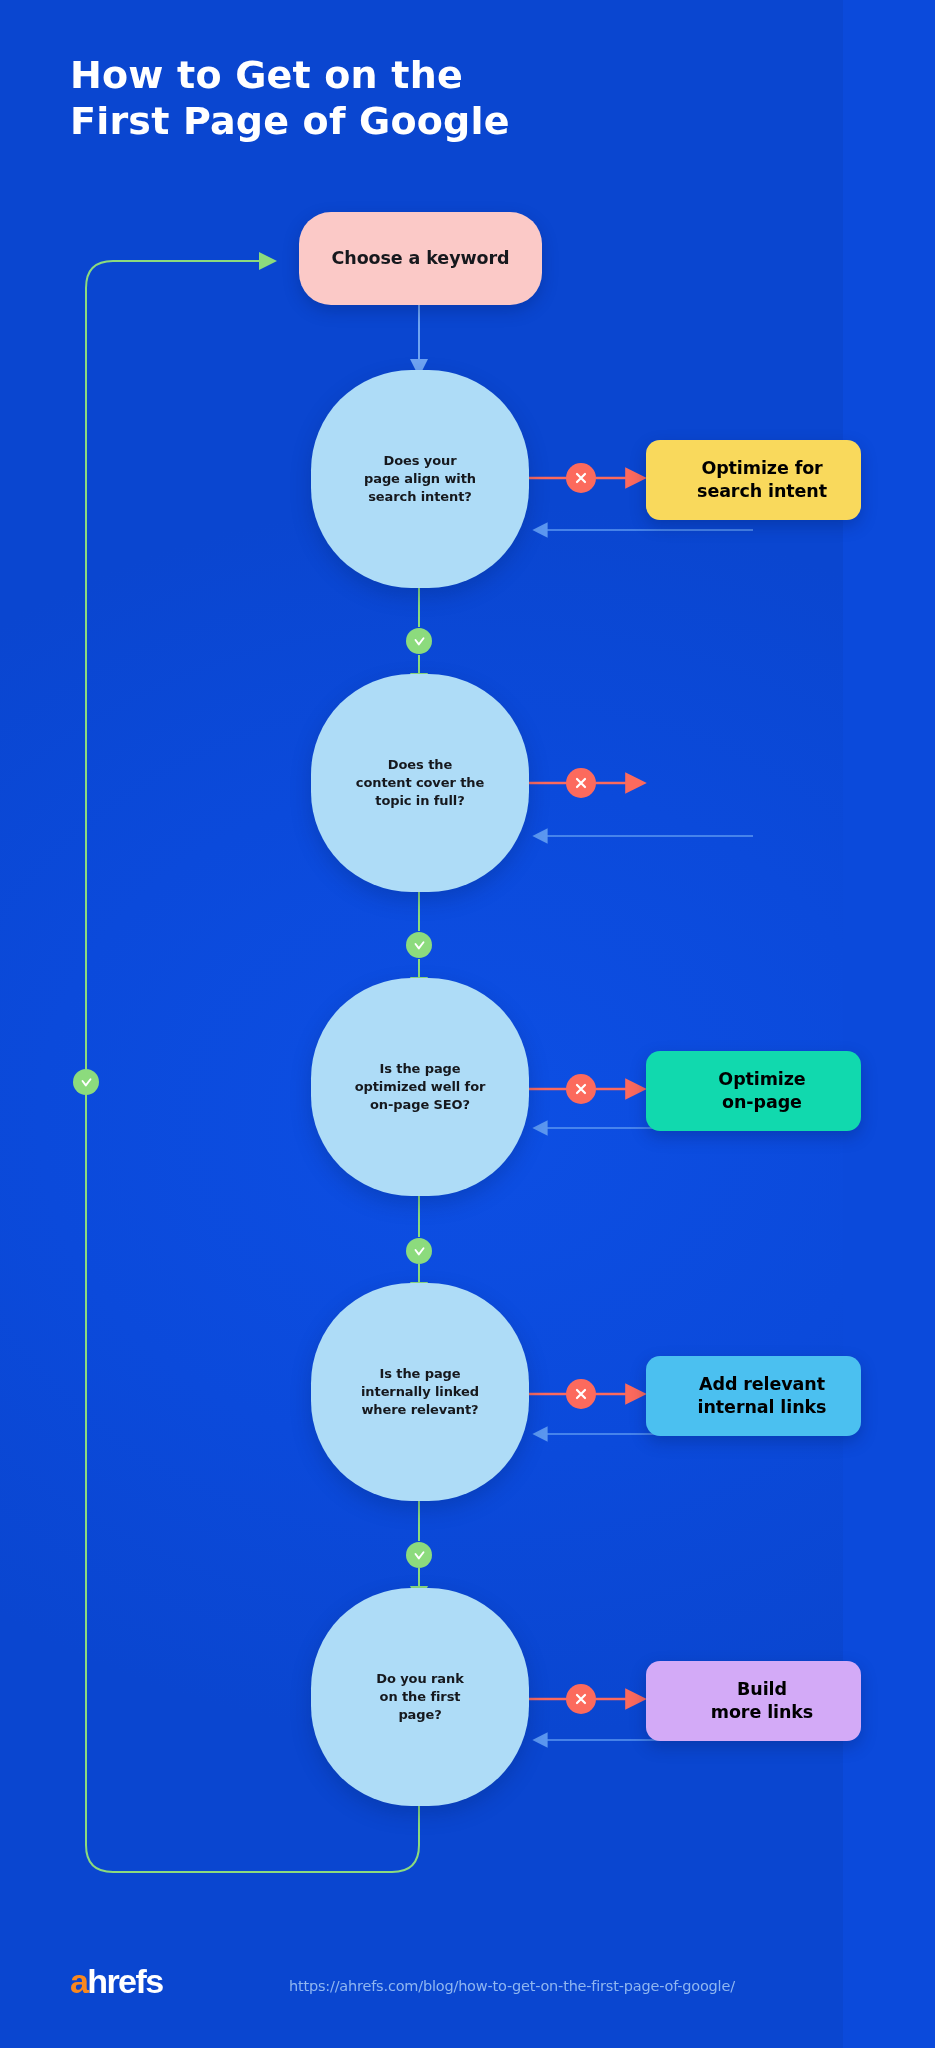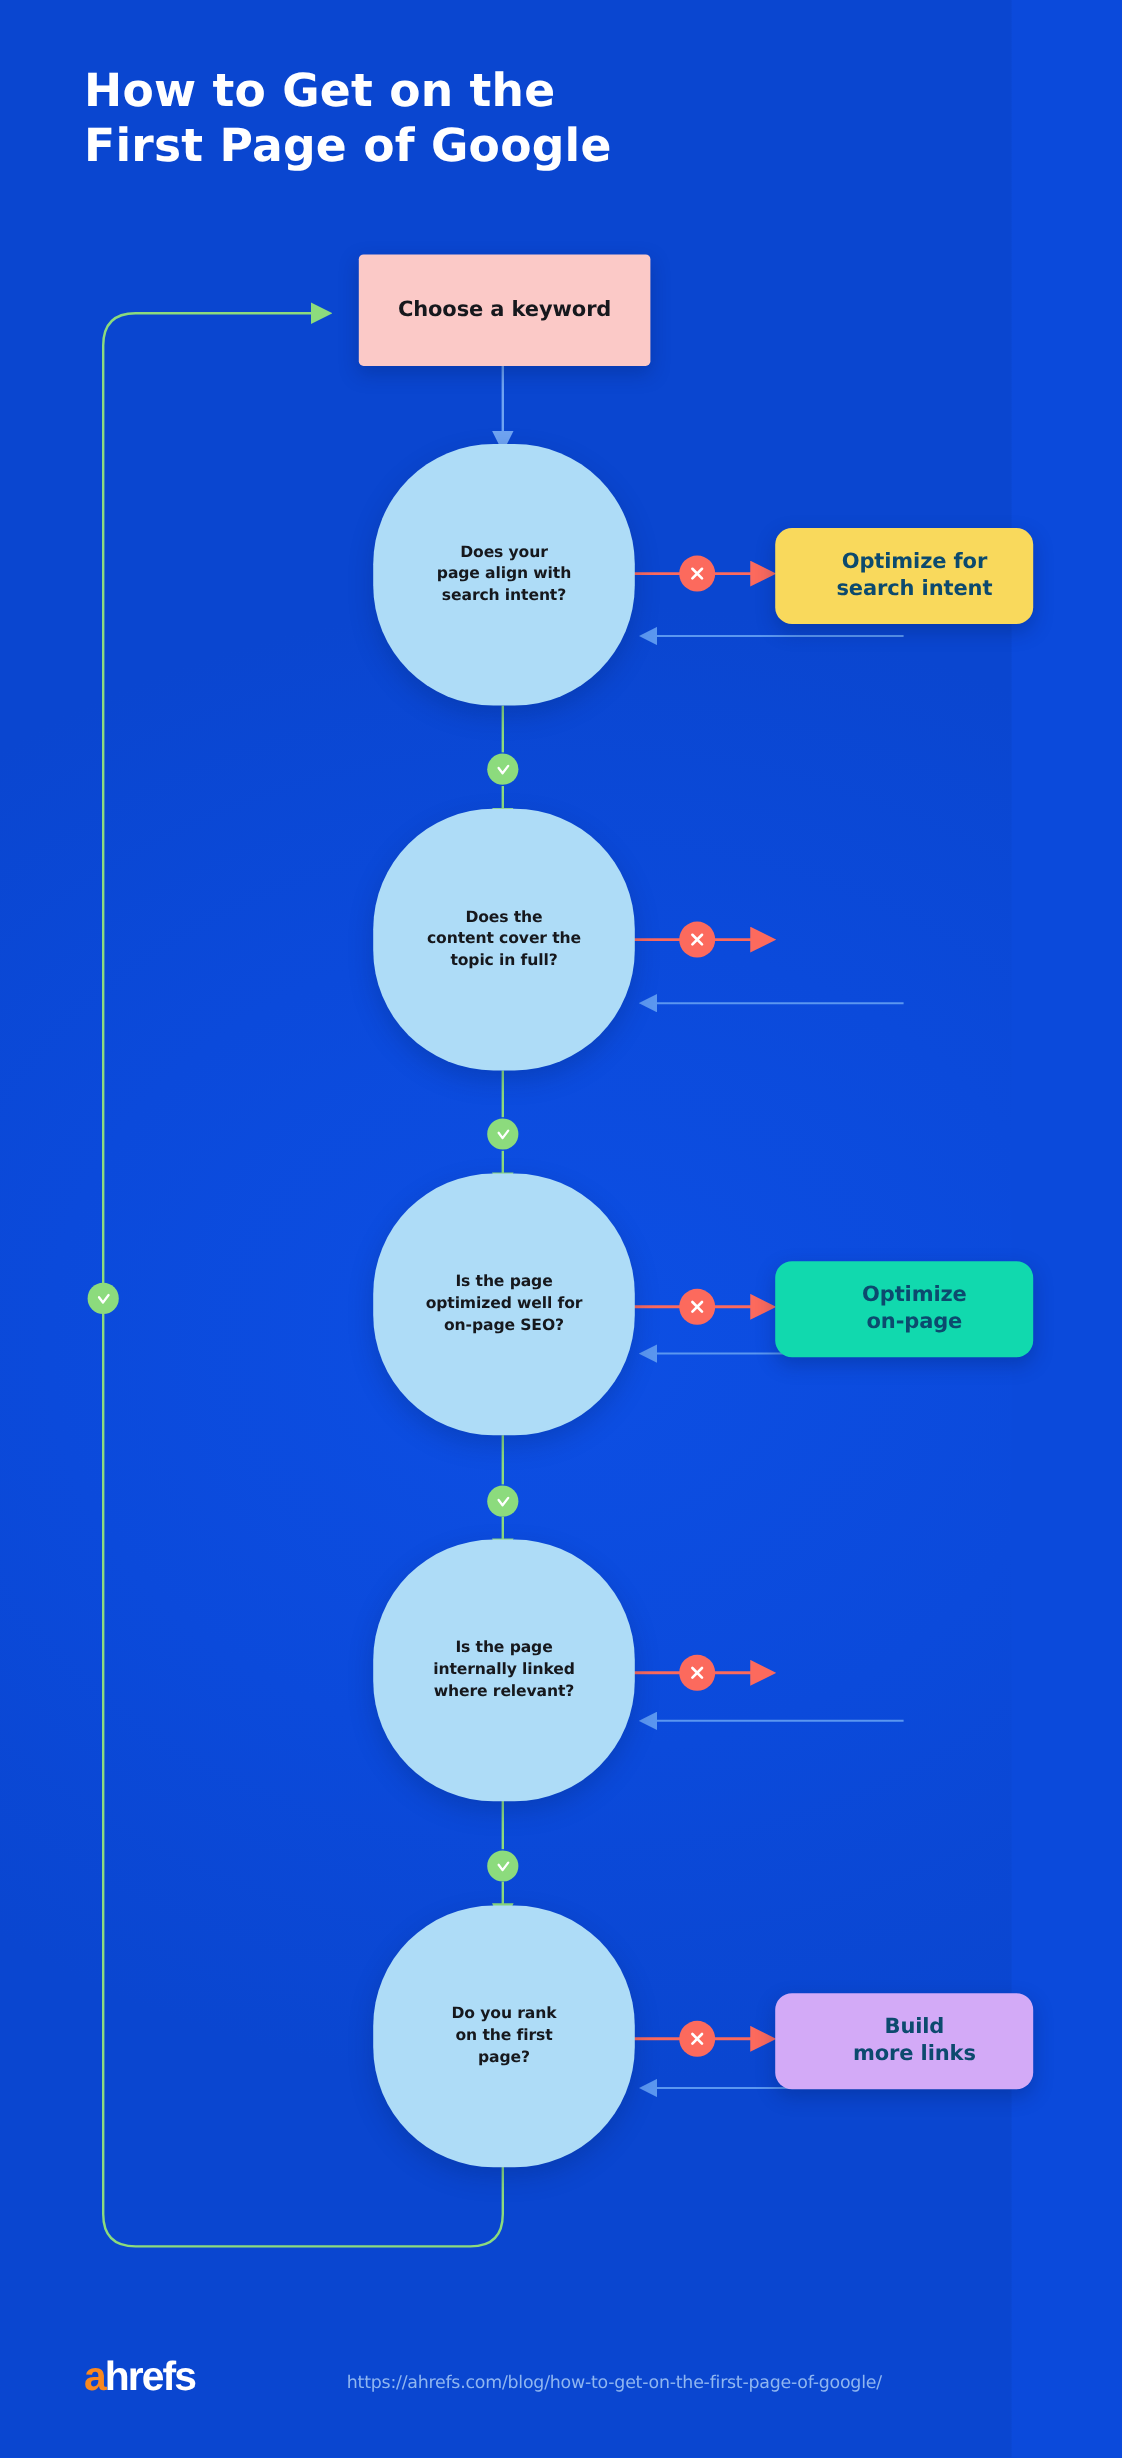--- a/index.html
+++ b/index.html
@@ -36,21 +36,21 @@
     width:935px; height:2048px;
     pointer-events:none;
   }
 
   
   .node{ position:absolute; }
 
   .start-box{
     display:flex; align-items:center; justify-content:center;
     background:#FBC9C7;
-    border-radius:4px;
+    border-radius:32px;
     box-shadow:0 6px 16px rgba(4,30,95,0.28);
     color:#16181D;
     font-size:17.5px;
     font-weight:bold;
     line-height:1.25;
     letter-spacing:-0.1px;
   }
 
   .diamond{
     display:flex; align-items:center; justify-content:center;
@@ -69,21 +69,21 @@
   }
   .diamond .dlabel{
     display:block;
     width:78%;
   }
 
   .action-box{
     display:flex; align-items:center; justify-content:center;
     border-radius:14px;
     box-shadow:0 6px 16px rgba(4,30,95,0.30);
-    color:#0c4a6e;
+    color:#000000;
     font-size:17.5px;
     font-weight:bold;
     text-align:center;
     line-height:1.3;
     letter-spacing:-0.1px;
     white-space:pre-line;
     padding-left:17px;
   }
 
   
@@ -252,20 +252,24 @@
   <div class="diamond node" style="left:311px; top:1283px; width:218px; height:218px;">
     <span class="dlabel">Is the page
 internally linked
 where relevant?</span>
   </div>
   <div class="badge badge-no" style="left:566px; top:1379px;">
     <svg width="14" height="14" viewBox="0 0 14 14">
       <path d="M3 3 L11 11 M11 3 L3 11" stroke="#FFFFFF" stroke-width="2.2" stroke-linecap="round"></path>
     </svg>
   </div>
+  <div class="action-box node" style="left:646px; top:1356px; width:215px; height:80px; background:#4BC0F0;">
+    <span>Add relevant
+internal links</span>
+  </div>
   <div class="badge badge-yes" style="left:406px; top:1542px;">
     <svg width="13" height="13" viewBox="0 0 13 13">
       <path d="M2.5 5 L5.8 9.4 L10.5 3.2" stroke="#FFFFFF" stroke-width="1.9" fill="none" stroke-linecap="round" stroke-linejoin="round"></path>
     </svg>
   </div>
 
   <div class="diamond node" style="left:311px; top:1588px; width:218px; height:218px;">
     <span class="dlabel">Do you rank
 on the first
 page?</span>

